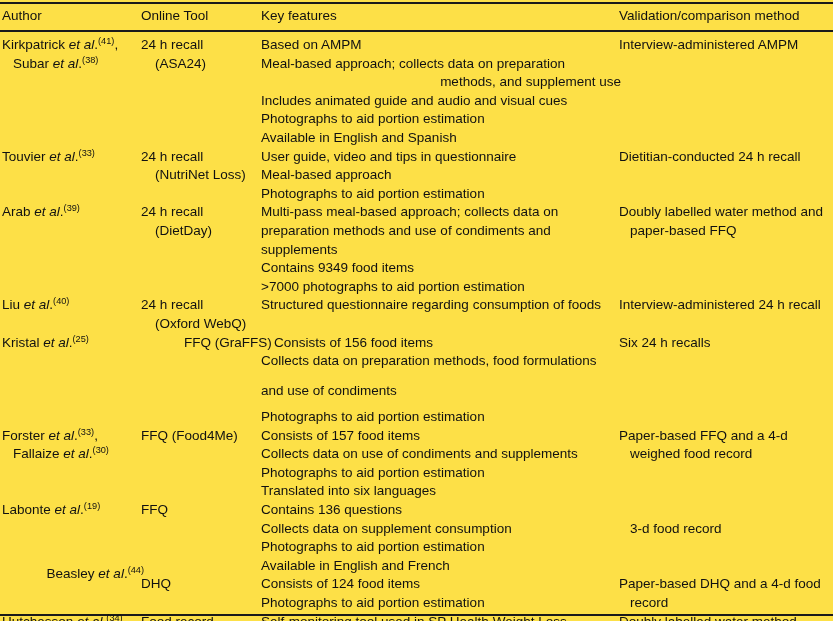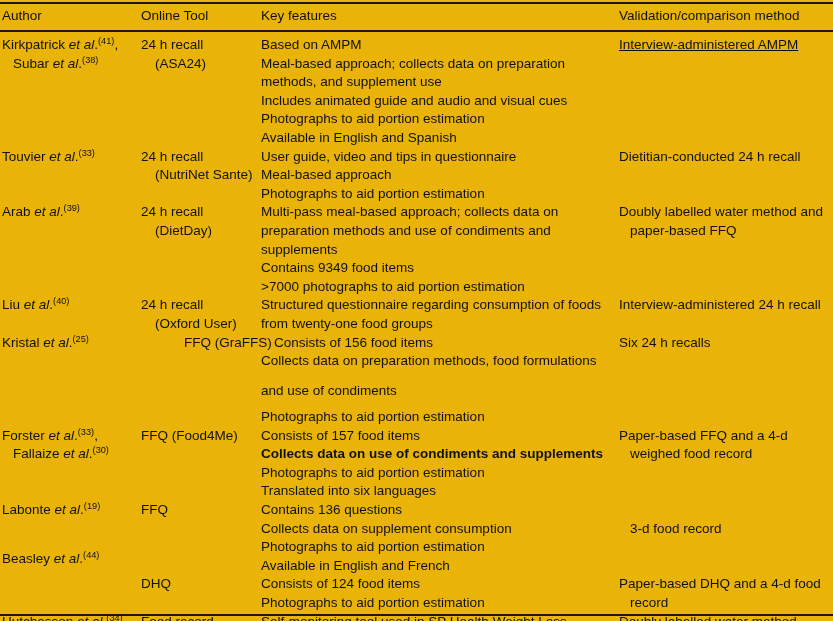--- a/index.html
+++ b/index.html
@@ -12,21 +12,21 @@
     font-family: "Liberation Sans", sans-serif;
     color: #111111;
     -webkit-font-smoothing: antialiased;
   }
   #table-root {
     position: relative;
     width: 833px;
     height: 621px;
     box-sizing: border-box;
     overflow: hidden;
-    background: #eab308;
+    background: #fde047;
   }
   
   .rule {
     position: absolute;
     left: 0;
     width: 833px;
     background: #1a1a1a;
   }
   .rule.top    { top: 2px;   height: 2px; }
   .rule.header { top: 30px;  height: 2px; }
@@ -97,72 +97,71 @@
     <div class="col col-validation head-cell">Validation/comparison method</div>
   </div>
 
   <div class="body-area" id="body-area">
       <div class="line author" style="top: 36px;">Kirkpatrick <i>et al</i>.<sup>(41)</sup>,</div>
       <div class="line author indent" style="top: 54.6px;">Subar <i>et al</i>.<sup>(38)</sup></div>
       <div class="line tool" style="top: 36px;">24 h recall</div>
       <div class="line tool tool-indent" style="top: 54.6px;">(ASA24)</div>
       <div class="line features" style="top: 36px;">Based on AMPM</div>
       <div class="line features" style="top: 54.6px;">Meal-based approach; collects data on preparation</div>
-      <div class="line features" style="top: 73.2px;">methods, and supplement use</div>
+      <div class="line features" style="top: 73.2px; text-align: right;">methods, and supplement use</div>
       <div class="line features" style="top: 91.8px;">Includes animated guide and audio and visual cues</div>
       <div class="line features" style="top: 110.4px;">Photographs to aid portion estimation</div>
       <div class="line features" style="top: 129px;">Available in English and Spanish</div>
-      <div class="line validation" style="top: 36px; text-decoration: underline;">Interview-administered AMPM</div>
+      <div class="line validation" style="top: 36px;">Interview-administered AMPM</div>
       <div class="line author" style="top: 147.6px;">Touvier <i>et al</i>.<sup>(33)</sup></div>
       <div class="line tool" style="top: 147.6px;">24 h recall</div>
-      <div class="line tool tool-indent" style="top: 166.2px;">(NutriNet Sante)</div>
+      <div class="line tool tool-indent" style="top: 166.2px;">(NutriNet Loss)</div>
       <div class="line features" style="top: 147.6px;">User guide, video and tips in questionnaire</div>
       <div class="line features" style="top: 166.2px;">Meal-based approach</div>
       <div class="line features" style="top: 184.8px;">Photographs to aid portion estimation</div>
       <div class="line validation" style="top: 147.6px;">Dietitian-conducted 24 h recall</div>
       <div class="line author" style="top: 203.4px;">Arab <i>et al</i>.<sup>(39)</sup></div>
       <div class="line tool" style="top: 203.4px;">24 h recall</div>
       <div class="line tool tool-indent" style="top: 222px;">(DietDay)</div>
       <div class="line features" style="top: 203.4px;">Multi-pass meal-based approach; collects data on</div>
       <div class="line features" style="top: 222px;">preparation methods and use of condiments and</div>
       <div class="line features" style="top: 240.6px;">supplements</div>
       <div class="line features" style="top: 259.2px;">Contains 9349 food items</div>
       <div class="line features" style="top: 277.8px;">&gt;7000 photographs to aid portion estimation</div>
       <div class="line validation" style="top: 203.4px;">Doubly labelled water method and</div>
       <div class="line validation indent" style="top: 222px;">paper-based FFQ</div>
       <div class="line author" style="top: 296.4px;">Liu <i>et al</i>.<sup>(40)</sup></div>
       <div class="line tool" style="top: 296.4px;">24 h recall</div>
-      <div class="line tool tool-indent" style="top: 315px;">(Oxford User)</div>
+      <div class="line tool tool-indent" style="top: 315px;">(Oxford WebQ)</div>
       <div class="line features" style="top: 296.4px;">Structured questionnaire regarding consumption of foods</div>
-      <div class="line features" style="top: 315px;">from twenty-one food groups</div>
       <div class="line validation" style="top: 296.4px;">Interview-administered 24 h recall</div>
       <div class="line author" style="top: 333.6px;">Kristal <i>et al</i>.<sup>(25)</sup></div>
       <div class="line tool" style="top: 333.6px; margin-left: 43px;">FFQ (GraFFS)</div>
       <div class="line features" style="top: 333.6px; margin-left: 13px;">Consists of 156 food items</div>
       <div class="line features" style="top: 352.2px;">Collects data on preparation methods, food formulations</div>
       <div class="line features" style="top: 382px;">and use of condiments</div>
       <div class="line features" style="top: 408px;">Photographs to aid portion estimation</div>
       <div class="line validation" style="top: 333.6px;">Six 24 h recalls</div>
       <div class="line author" style="top: 426.6px;">Forster <i>et al</i>.<sup>(33)</sup>,</div>
       <div class="line author indent" style="top: 445.2px;">Fallaize <i>et al</i>.<sup>(30)</sup></div>
       <div class="line tool" style="top: 426.6px;">FFQ (Food4Me)</div>
       <div class="line features" style="top: 426.6px;">Consists of 157 food items</div>
-      <div class="line features" style="top: 445.2px; font-weight: bold;">Collects data on use of condiments and supplements</div>
+      <div class="line features" style="top: 445.2px;">Collects data on use of condiments and supplements</div>
       <div class="line features" style="top: 463.8px;">Photographs to aid portion estimation</div>
       <div class="line features" style="top: 482.4px;">Translated into six languages</div>
       <div class="line validation" style="top: 426.6px;">Paper-based FFQ and a 4-d</div>
       <div class="line validation indent" style="top: 445.2px;">weighed food record</div>
       <div class="line author" style="top: 501px;">Labonte <i>et al</i>.<sup>(19)</sup></div>
       <div class="line tool" style="top: 501px;">FFQ</div>
       <div class="line features" style="top: 501px;">Contains 136 questions</div>
       <div class="line features" style="top: 519.6px;">Collects data on supplement consumption</div>
       <div class="line features" style="top: 538.2px;">Photographs to aid portion estimation</div>
       <div class="line features" style="top: 556.8px;">Available in English and French</div>
       <div class="line validation indent" style="top: 519.6px;">3-d food record</div>
-      <div class="line author" style="top: 550px;">Beasley <i>et al</i>.<sup>(44)</sup></div>
+      <div class="line author" style="top: 565px; text-align: right;">Beasley <i>et al</i>.<sup>(44)</sup></div>
       <div class="line tool" style="top: 575.4px;">DHQ</div>
       <div class="line features" style="top: 575.4px;">Consists of 124 food items</div>
       <div class="line features" style="top: 594px;">Photographs to aid portion estimation</div>
       <div class="line validation" style="top: 575.4px;">Paper-based DHQ and a 4-d food</div>
       <div class="line validation indent" style="top: 594px;">record</div>
       <div class="line author" style="top: 612.6px;">Hutchesson <i>et al</i>.<sup>(34)</sup></div>
       <div class="line tool" style="top: 612.6px;">Food record</div>
       <div class="line features" style="top: 612.6px;">Self-monitoring tool used in SP Health Weight Loss</div>
       <div class="line validation" style="top: 612.6px;">Doubly labelled water method</div>
     </div>

